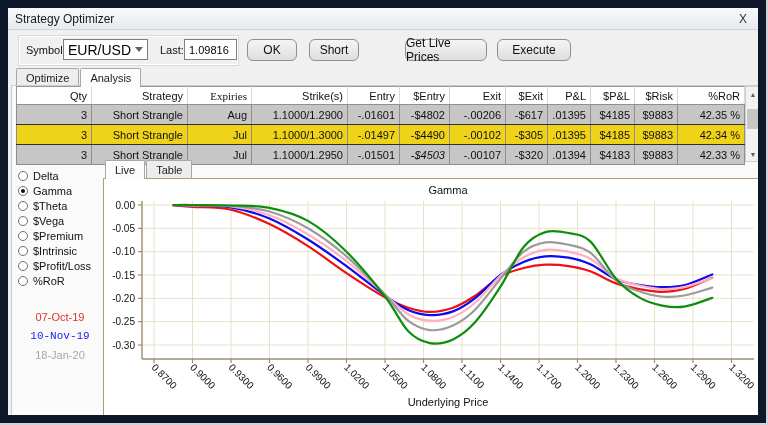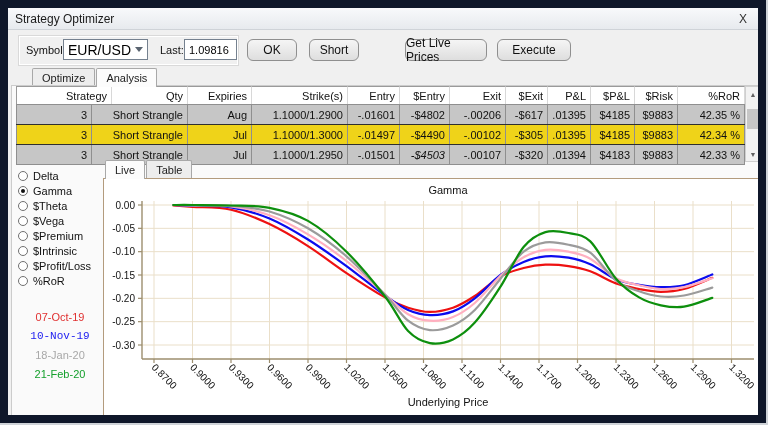--- a/index.html
+++ b/index.html
@@ -18,21 +18,21 @@
   .combo { position:absolute; left:55px; top:31px; width:85px; height:21px; background:#fff;
            border:1px solid #75818f; display:flex; align-items:center; font-size:14px; padding-left:4px; }
   .combo .arrow { margin-left:auto; margin-right:4px; width:0; height:0;
                   border-left:4px solid transparent; border-right:4px solid transparent; border-top:5px solid #5a6470; }
   .txtinput { position:absolute; left:176px; top:31px; width:53px; height:21px; background:#fff;
               border:1px solid #75818f; font-size:11px; padding-left:4px; display:flex; align-items:center; }
   .btn { position:absolute; top:31px; height:22px; background:linear-gradient(#f5f5f5,#dedede);
          border:1px solid #8f8f8f; border-radius:6px; font-size:12px; color:#111;
          display:flex; align-items:center; justify-content:center; }
 
-  .maintabs { position:absolute; left:8px; top:60px; height:18px; display:flex;margin-left:16px; }
+  .maintabs { position:absolute; left:8px; top:60px; height:18px; display:flex; }
   .tab { height:18px; border:1px solid #a8a8a8; border-bottom:none; background:#ededed;
          font-size:11px; padding:0 9px; display:flex; align-items:center; color:#222;
          border-radius:2px 2px 0 0; margin-right:1px; }
   .tab.active { background:#fcfcfc; height:19px; position:relative; z-index:3; }
 
   .content { position:absolute; left:3px; top:77px; width:760px; height:338px;
              background:#fafafa; border:1px solid #cccccc; }
 
   
   .grid { position:absolute; left:8px; top:78px; display:flex; flex-direction:column; z-index:2; }
@@ -100,23 +100,23 @@
 
   <div class="maintabs" id="main-tabs">
       <div class="tab">Optimize</div>
       <div class="tab active">Analysis</div>
     </div>
 
   <div class="content"></div>
 
   <div class="grid" id="results-grid">
       <div class="grid-row">
+        <div class="hcell" style="width: 76px;">Qty</div>
         <div class="hcell" style="width: 96px;">Strategy</div>
-        <div class="hcell" style="width: 76px;">Qty</div>
-        <div class="hcell" style="width: 64px;">Expiries</div>
+        <div class="hcell" style="width: 64px; font-family: Liberation Serif, serif;">Expiries</div>
         <div class="hcell" style="width: 96px;">Strike(s)</div>
         <div class="hcell" style="width: 52px;">Entry</div>
         <div class="hcell" style="width: 50px;">$Entry</div>
         <div class="hcell" style="width: 56px;">Exit</div>
         <div class="hcell" style="width: 42px;">$Exit</div>
         <div class="hcell" style="width: 43px;">P&amp;L</div>
         <div class="hcell" style="width: 44px;">$P&amp;L</div>
         <div class="hcell" style="width: 43px;">$Risk</div>
         <div class="hcell" style="width: 67px;">%RoR</div>
       </div>
@@ -202,21 +202,20 @@
       <div class="radio-item">
         <span class="rcircle"></span>
         <span>%RoR</span>
       </div>
     </div>
 
   <div class="legend" id="legend-dates">
       <div class="legend-item" style="color: rgb(224, 48, 48); margin-top: 20px;">07-Oct-19</div>
       <div class="legend-item" style="color: rgb(26, 26, 240); font-family: Liberation Mono, monospace;">10-Nov-19</div>
       <div class="legend-item" style="color: rgb(168, 168, 168);">18-Jan-20</div>
-      <div class="legend-item" style="color: rgb(20, 160, 44);">21-Feb-20</div>
     </div>
 
   <div class="charttabs" id="chart-tabs">
       <div class="tab active">Live</div>
       <div class="tab">Table</div>
     </div>
 
   <div class="chartbox">
     <svg id="chart-svg" width="656" height="238">
         <line x1="38" y1="26" x2="650" y2="26" stroke="#eadfc9" stroke-width="1"></line>

